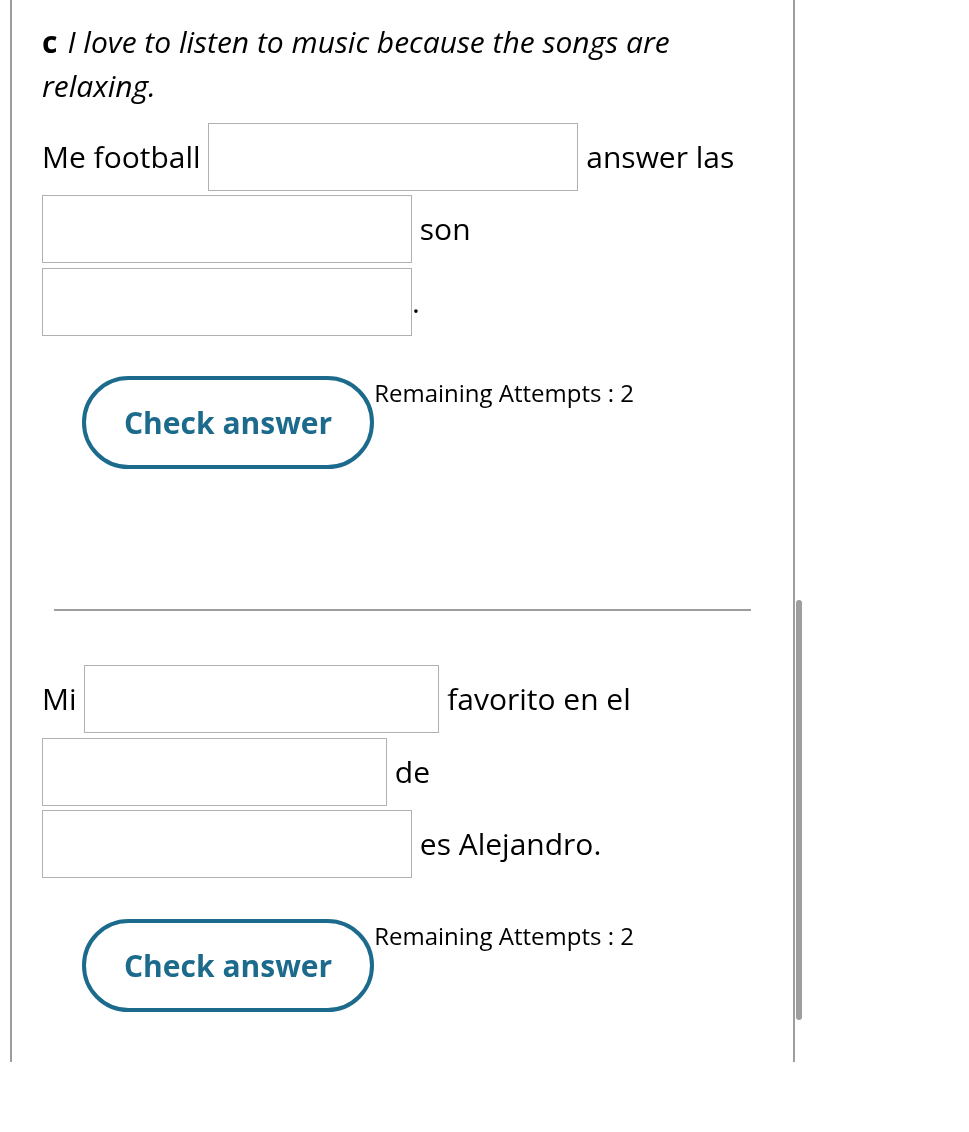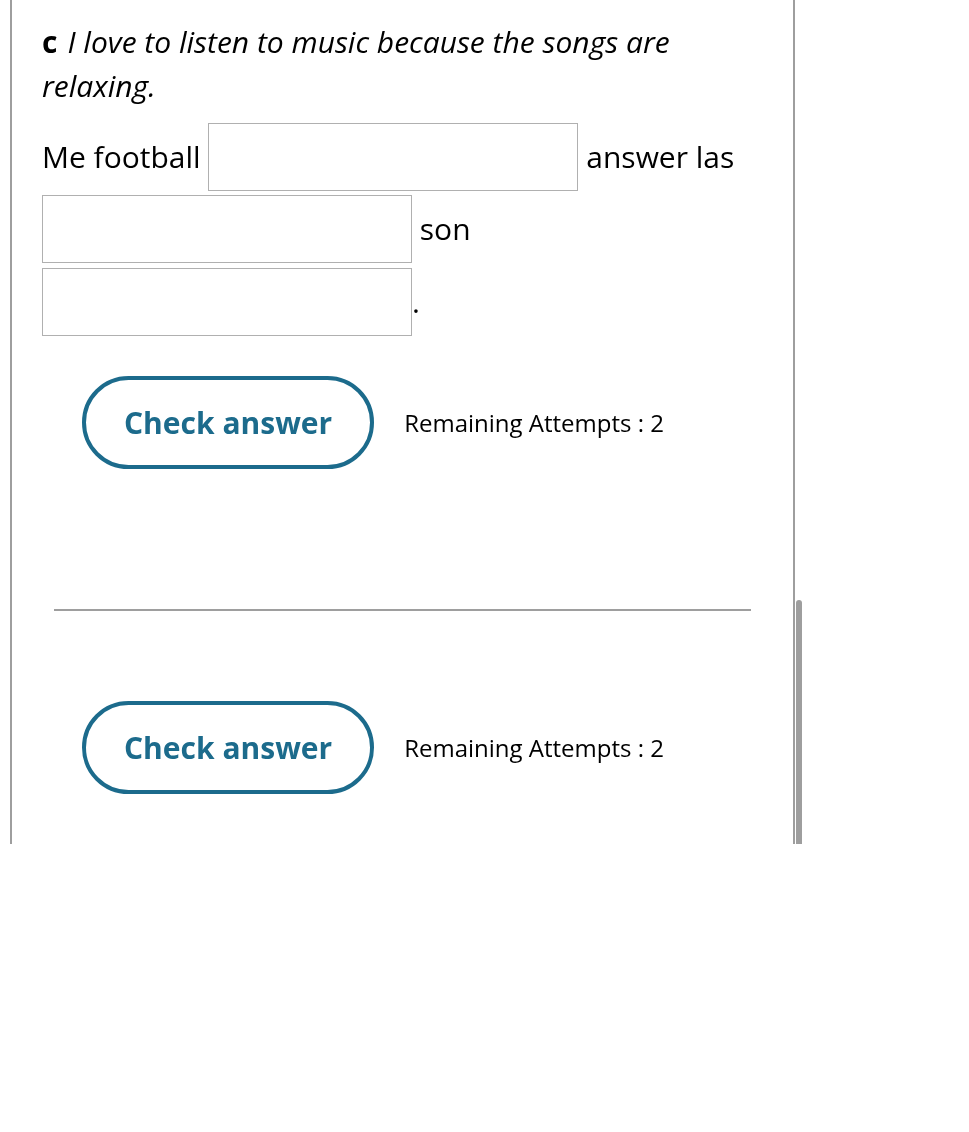--- a/index.html
+++ b/index.html
@@ -78,22 +78,20 @@
       width: 345px;
     }
     .blank-w2 {
       width: 355px;
     }
     .blank-w4 {
       width: 370px;
     }
     .action-row {
       display: flex;
-      align-items: center;
-      gap: 30px;
       margin-top: 40px;
       margin-left: 40px;
     }
     .check-btn {
       border: 4px solid #1c6b8c;
       background: #fff;
       color: #1c6b8c;
       font-weight: 700;
       font-size: 30px;
       padding: 22px 38px;
@@ -125,20 +123,23 @@
       </div>
       <div class="action-row">
         <button class="check-btn">Check answer</button>
         <span class="attempts">Remaining Attempts : 2</span>
       </div>
     </div>
 
     <hr class="divider">
 
     <div class="question-block">
+      <div class="sentence-line">
+        <span class="static">Mi </span><input type="text" class="blank-input blank-w2" style=""><span class="static"> favorito en el </span><input type="text" class="blank-input blank-wide" style=""><span class="static"> de </span><input type="text" class="blank-input blank-w4" style=""><span class="static"> es Alejandro.</span>
+      </div>
       <div class="action-row">
         <button class="check-btn">Check answer</button>
         <span class="attempts">Remaining Attempts : 2</span>
       </div>
     </div>
 
   </div>
 
   <div class="scrollbar">
     <div class="scrollbar-thumb" style="top:600px;height:420px;"></div>

